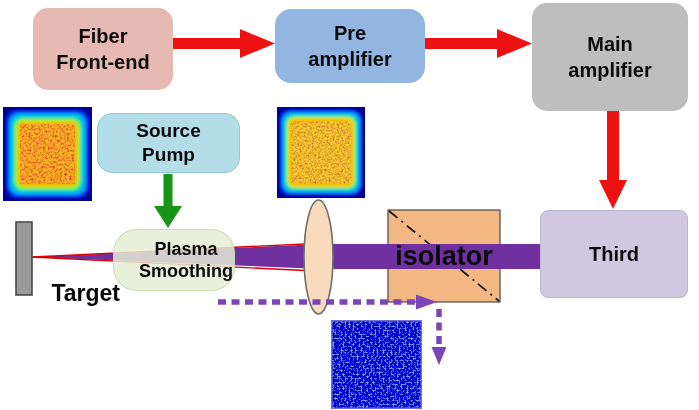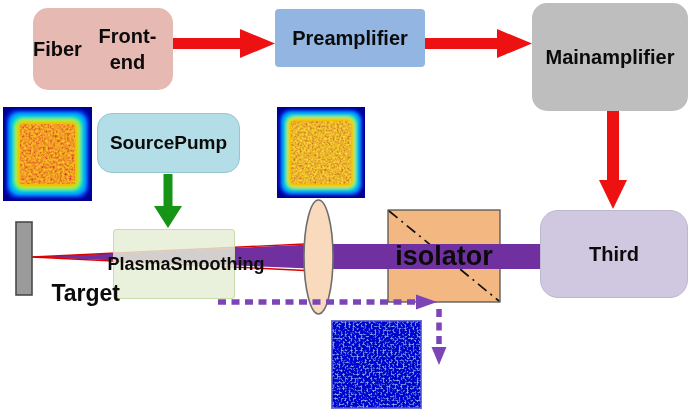--- a/index.html
+++ b/index.html
@@ -9,35 +9,35 @@
     height: 410px;
     background: #ffffff;
     overflow: hidden;
     font-family: "Liberation Sans", sans-serif;
   }
   #diagram-svg { position: absolute; left: 0; top: 0; z-index: 1; }
   .box {
     position: absolute;
     z-index: 2;
     display: flex;
-    flex-direction: row;
+    flex-direction: column;
     align-items: center;
     justify-content: center;
     text-align: center;
     font-weight: bold;
     color: #0b0b0b;
     box-sizing: border-box;
   }
   .box span { display: block; }
   #fiber-box      { left: 33px;  top: 8px;   width: 140px; height: 82px; background: #e7b9b3; border-radius: 15px; font-size: 20px; line-height: 26px; }
-  #pre-box        { left: 275px; top: 9px;   width: 150px; height: 58px; background: #93b5e2; border-radius: 4px; font-size: 20px; line-height: 26px; }
+  #pre-box        { left: 275px; top: 9px;   width: 150px; height: 74px; background: #93b5e2; border-radius: 16px; font-size: 20px; line-height: 26px; }
   #main-box       { left: 532px; top: 3px;   width: 156px; height: 108px; background: #bebebe; border-radius: 15px; font-size: 20px; line-height: 26px; }
   #pump-box       { left: 97px;  top: 113px; width: 143px; height: 60px; background: #b3dde7; border-radius: 15px; font-size: 19px; line-height: 24px; border: 1px solid #96c6d4; }
-  #plasma-box     { left: 113px; top: 229px; width: 122px; height: 70px; background: rgba(229,238,215,0.84); border-radius: 4px; font-size: 18px; line-height: 22px; border: 1px solid rgba(195,214,160,0.8); padding-left: 24px; }
-  #third-box      { left: 540px; top: 210px; width: 148px; height: 88px; background: #d0c8e0; border-radius: 18px; font-size: 20px; line-height: 26px; border: 1px solid #bdb6cf; }
+  #plasma-box     { left: 113px; top: 229px; width: 122px; height: 62px; background: rgba(229,238,215,0.84); border-radius: 24px; font-size: 18px; line-height: 22px; border: 1px solid rgba(195,214,160,0.8); padding-left: 24px; }
+  #third-box      { left: 540px; top: 210px; width: 148px; height: 88px; background: #d0c8e0; border-radius: 8px; font-size: 20px; line-height: 26px; border: 1px solid #bdb6cf; }
   #isolator-label { left: 388px; top: 210px; width: 112px; height: 92px; background: transparent; font-size: 27px; }
   #target-label {
     position: absolute; z-index: 2;
     left: 10px; top: 280px; width: 110px;
     font-weight: bold; font-size: 23px; color: #0b0b0b;
     text-align: right;
   }
 </style>
 </head>
 <body>

